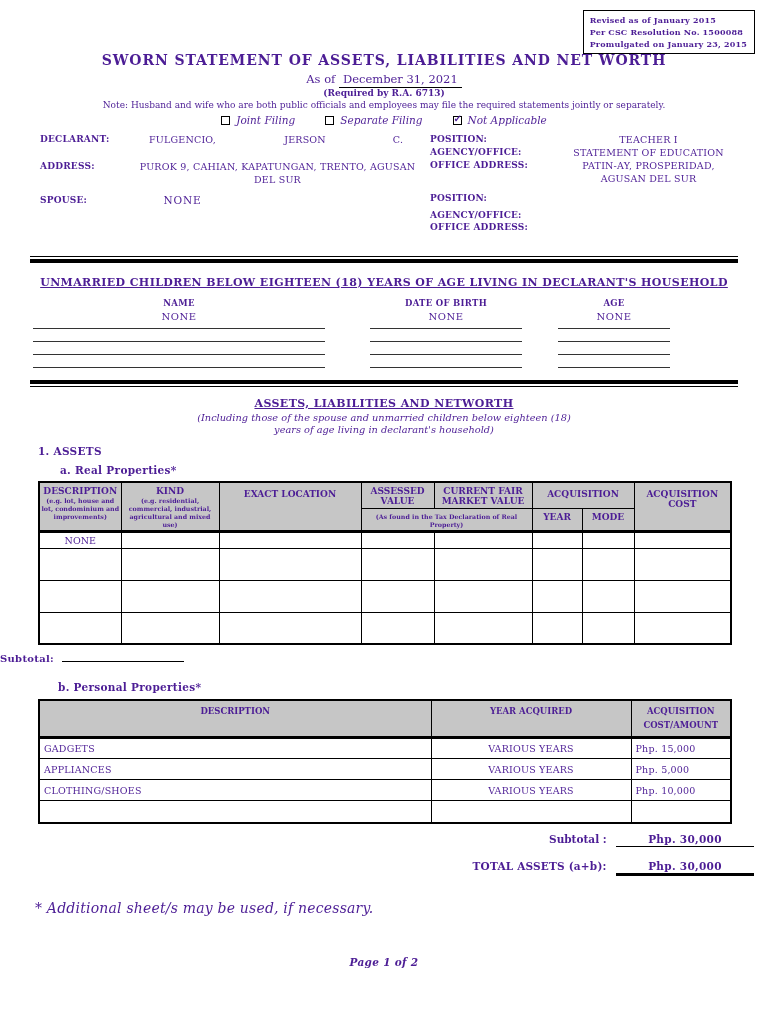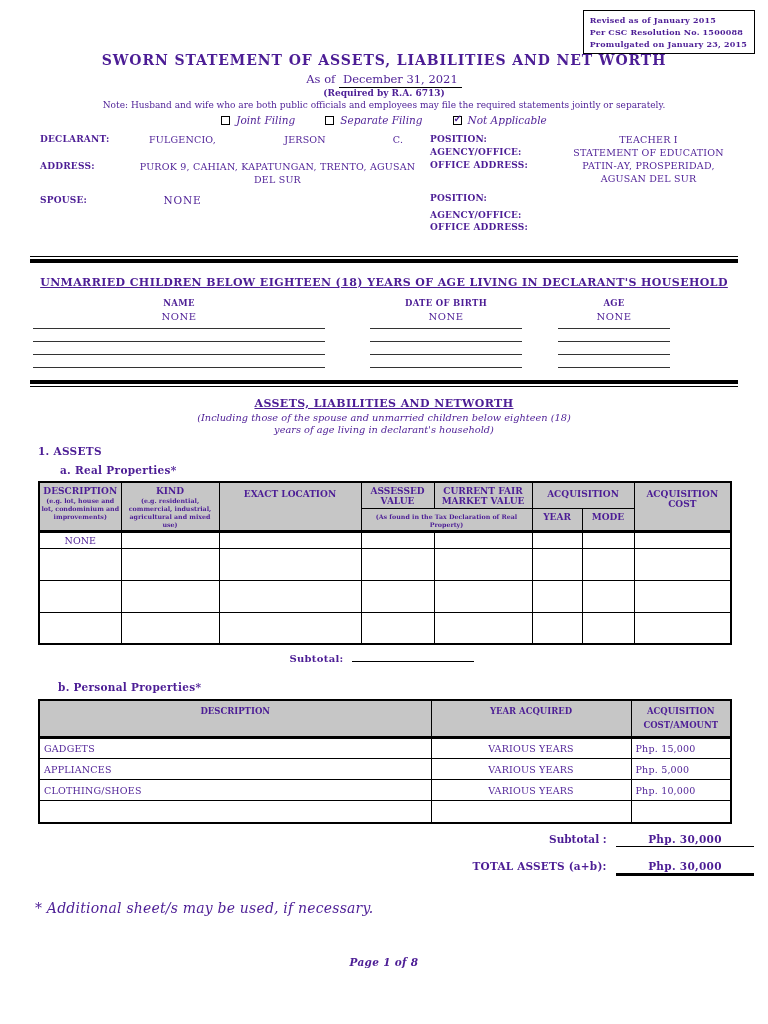--- a/index.html
+++ b/index.html
@@ -58,21 +58,21 @@
   table { border-collapse:collapse; table-layout:fixed; }
   .real-table { margin:5px 0 0 38px; width:692px; border:2px solid #000; }
   .real-table th, .real-table td { border:1px solid #000; }
   .real-table th { background:#c6c6c6; text-align:center; font-weight:bold; vertical-align:top; padding:3px 1px 1px 1px; }
   .th-main { font-size:9px; line-height:1.15; display:block; }
   .th-sub { font-size:6.3px; font-weight:bold; line-height:1.25; display:block; margin-top:1px; }
   .real-table .hb { border-bottom:3px solid #000; }
   .real-table td { font-size:9.5px; text-align:center; vertical-align:middle; }
   .rt-row0 td { height:17px; }
   .rt-row td { height:32px; }
-  .subtotal-row { margin:6px 38px 0 0; text-align:center; font-size:10px;padding-left:33px; }
+  .subtotal-row { margin:6px 38px 0 0; text-align:left; font-size:10px; }
   .subtotal-row .stl { font-weight:bold; letter-spacing:0.3px; }
   .ul-blank { display:inline-block; width:122px; border-bottom:1.5px solid #000; height:11px; margin-left:8px; }
   
   .sub-personal { margin:17px 0 0 58px; font-size:10.5px; font-weight:bold; letter-spacing:0.3px; }
   .pers-table { margin:6px 0 0 38px; width:692px; border:2px solid #000; }
   .pers-table th, .pers-table td { border:1px solid #000; }
   .pers-table th { background:#c6c6c6; font-size:8.5px; font-weight:bold; text-align:center; padding:4px 2px; height:34px; vertical-align:top; border-bottom:3px solid #000; line-height:1.6; }
   .pers-table td { font-size:9.5px; height:21px; padding:1px 4px; letter-spacing:0.2px; }
   .pers-table td.c1 { text-align:left; }
   .pers-table td.c2 { text-align:center; }
@@ -349,15 +349,15 @@
     <span class="ul-val">Php. 30,000</span>
   </div>
 
   <div class="ptotal">
     <span class="stl">TOTAL ASSETS (a+b):</span>
     <span class="ul-val thick">Php. 30,000</span>
   </div>
 
   <div class="footnote">*  Additional sheet/s may be used, if necessary.</div>
 
-  <div class="page-footer">Page 1 of 8</div>
+  <div class="page-footer">Page 1 of 2</div>
 
 </div>
 
 </body></html>

